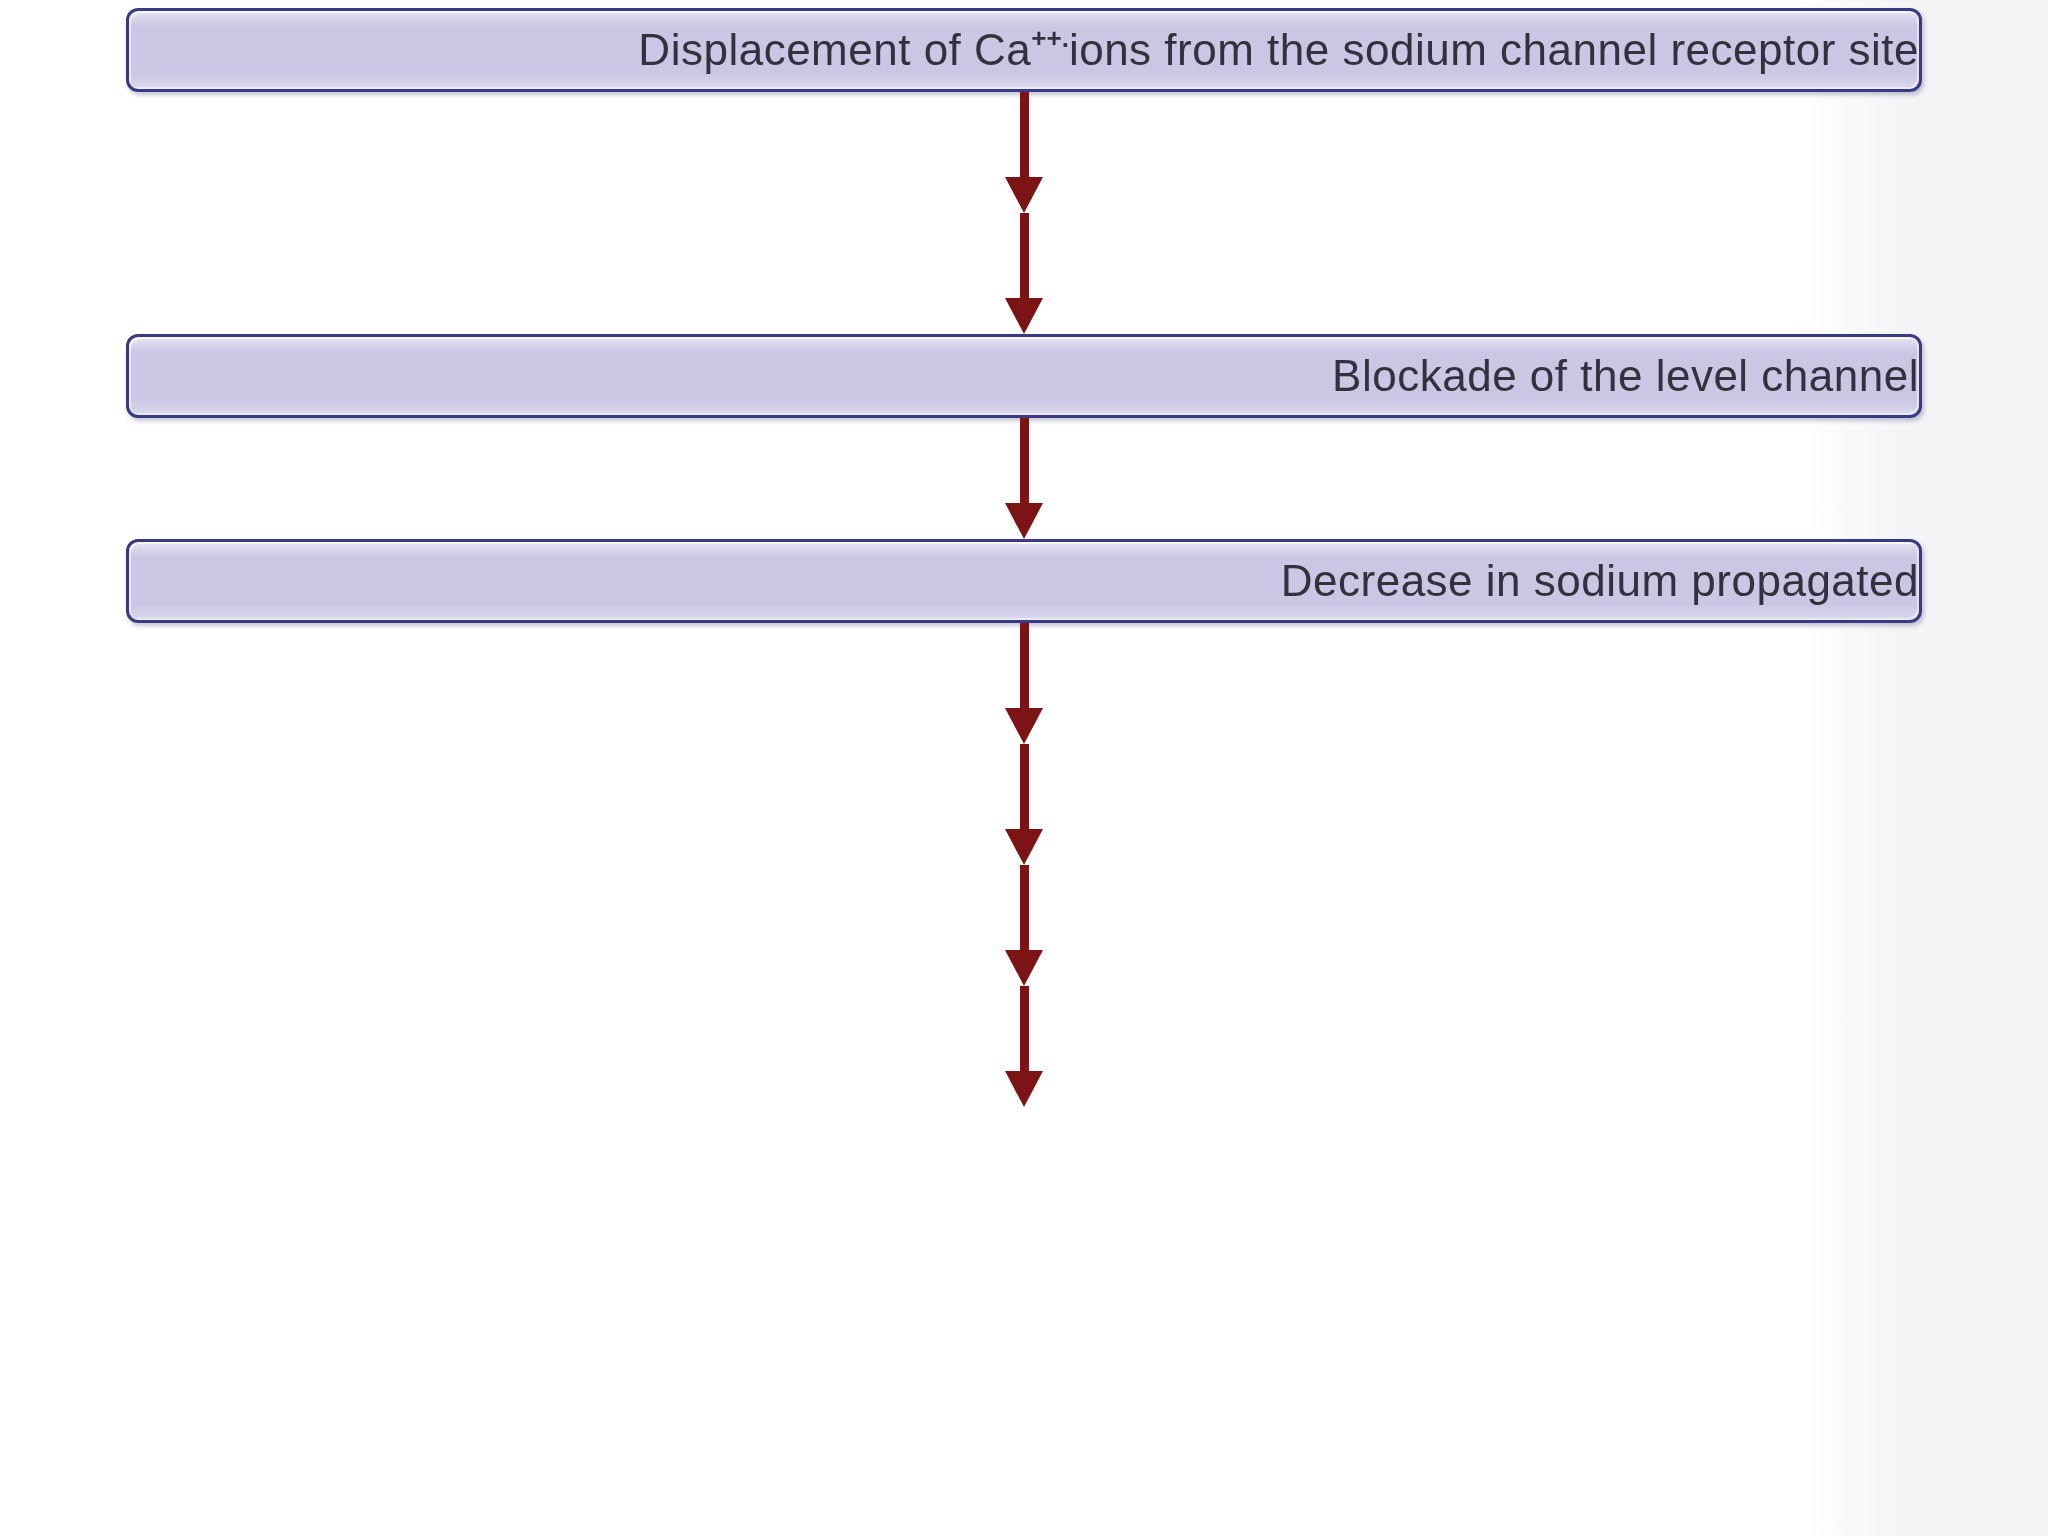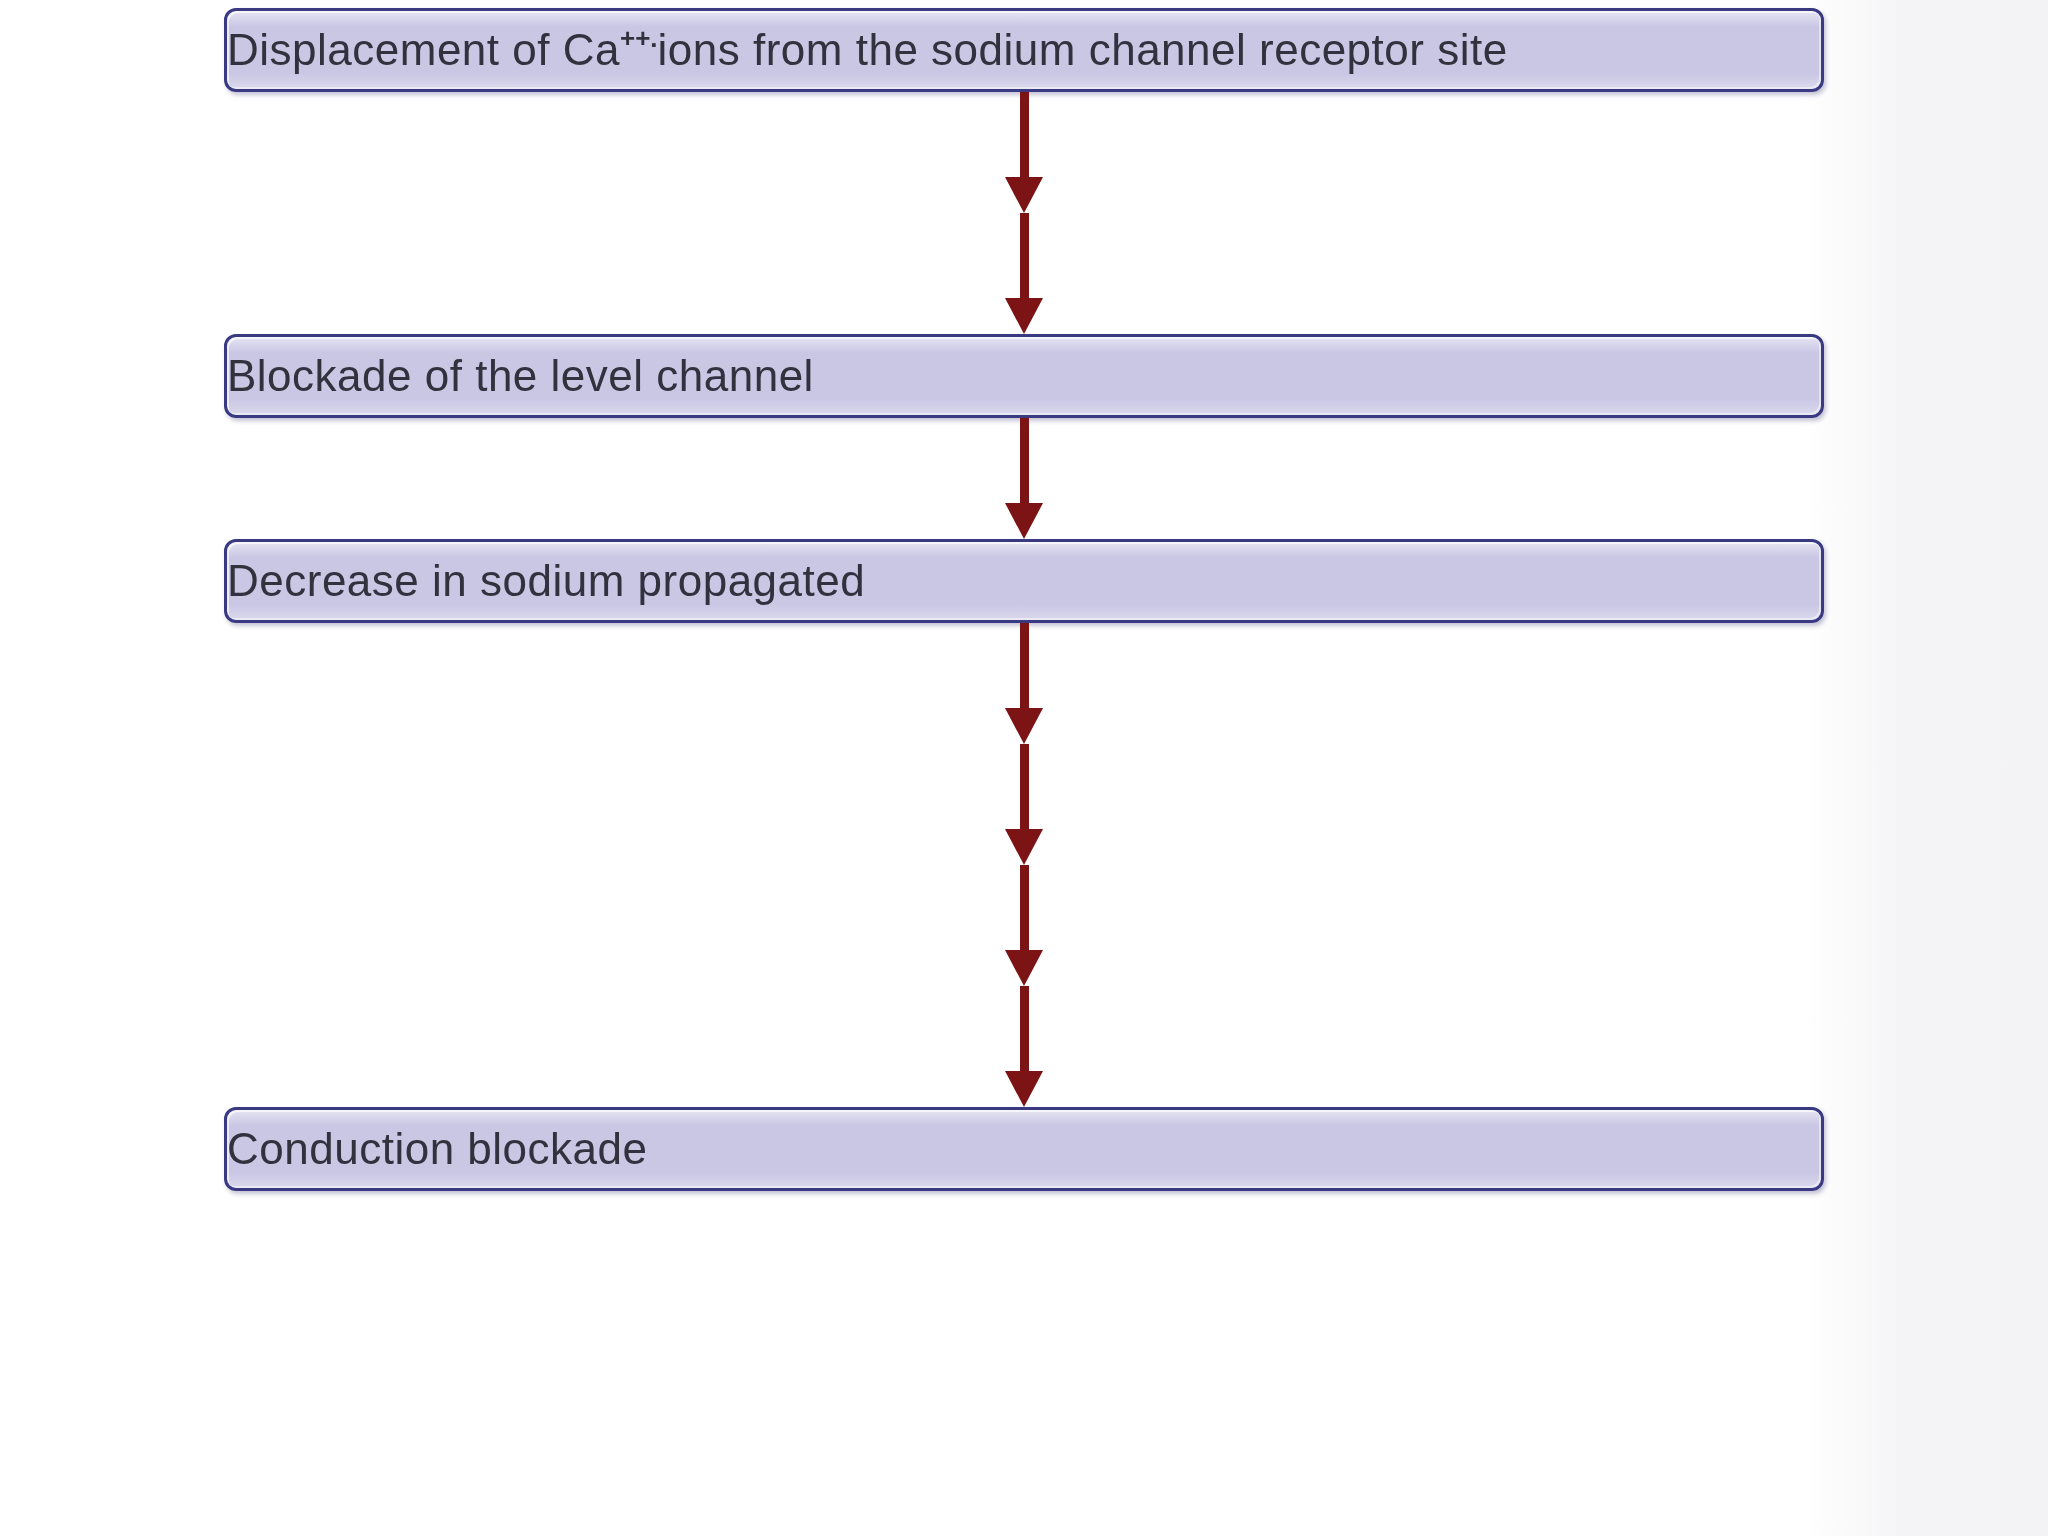--- a/index.html
+++ b/index.html
@@ -17,36 +17,36 @@
     box-sizing: border-box;
     width: 2048px;
     height: 1536px;
     padding-top: 8px;
     display: flex;
     flex-direction: column;
     align-items: center;
   }
   .box {
     box-sizing: border-box;
-    width: 1600px;
+    width: 1796px;
     height: 84px;
     flex: 0 0 84px;
     border: 3px solid var(--box-border, #3a3a82);
     border-radius: 12px;
     background: linear-gradient(180deg,
       #e6e4f3 0%,
       var(--box-fill, #c9c7e4) 20%,
       var(--box-fill, #c9c7e4) 80%,
       #dbd9ec 100%);
     box-shadow: inset 2px 2px 0 rgba(255,255,255,0.65),
                 inset -2px -2px 0 rgba(255,255,255,0.45),
                 2px 3px 4px rgba(60,60,120,0.30);
     display: flex;
     align-items: center;
-    justify-content: flex-start;
+    justify-content: flex-end;
   }
   .box-text {
     font-size: 44px;
     line-height: 1;
     color: var(--text, #32323e);
     letter-spacing: 0.5px;
     white-space: nowrap;
   }
   .box-text sup {
     font-size: 26px;
@@ -124,17 +124,14 @@
     <div class="stem"></div>
     <div class="head"></div>
   </div>
 
 
   <div class="arrow">
     <div class="stem"></div>
     <div class="head"></div>
   </div>
 
-  <div class="box">
-    <span class="box-text">Conduction blockade</span>
-  </div>
 
 </div>
 
 </body></html>

